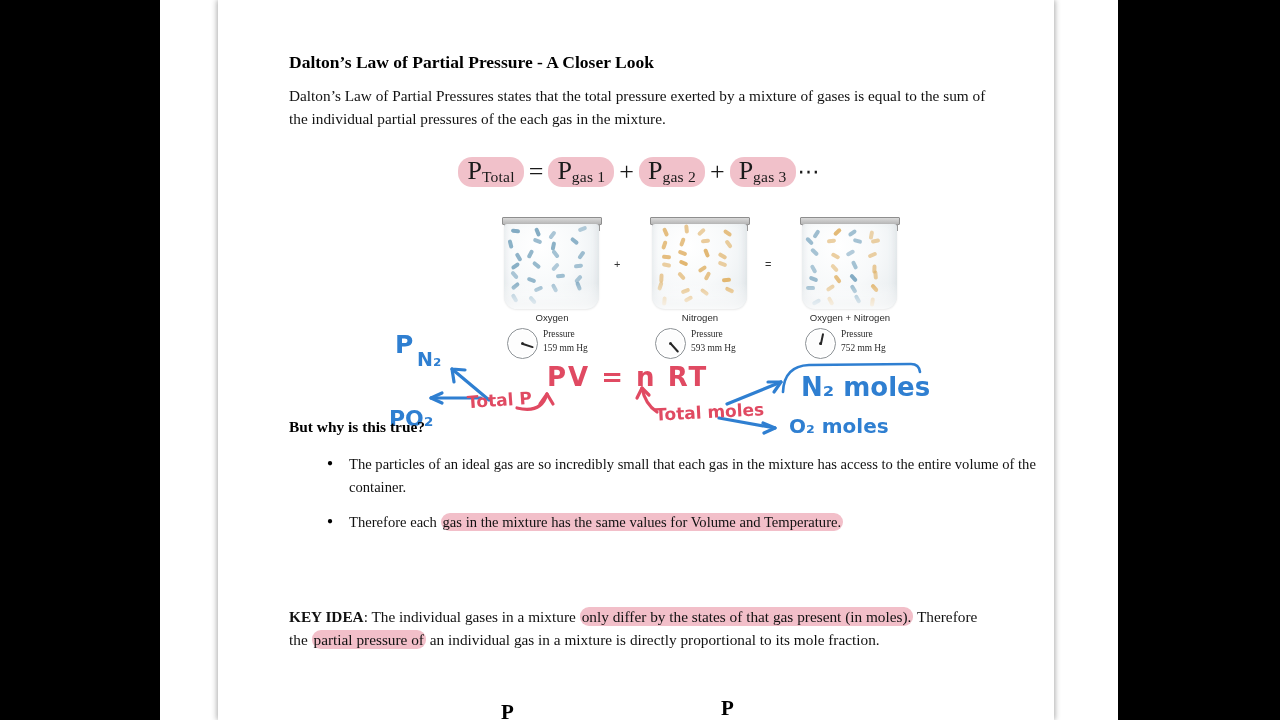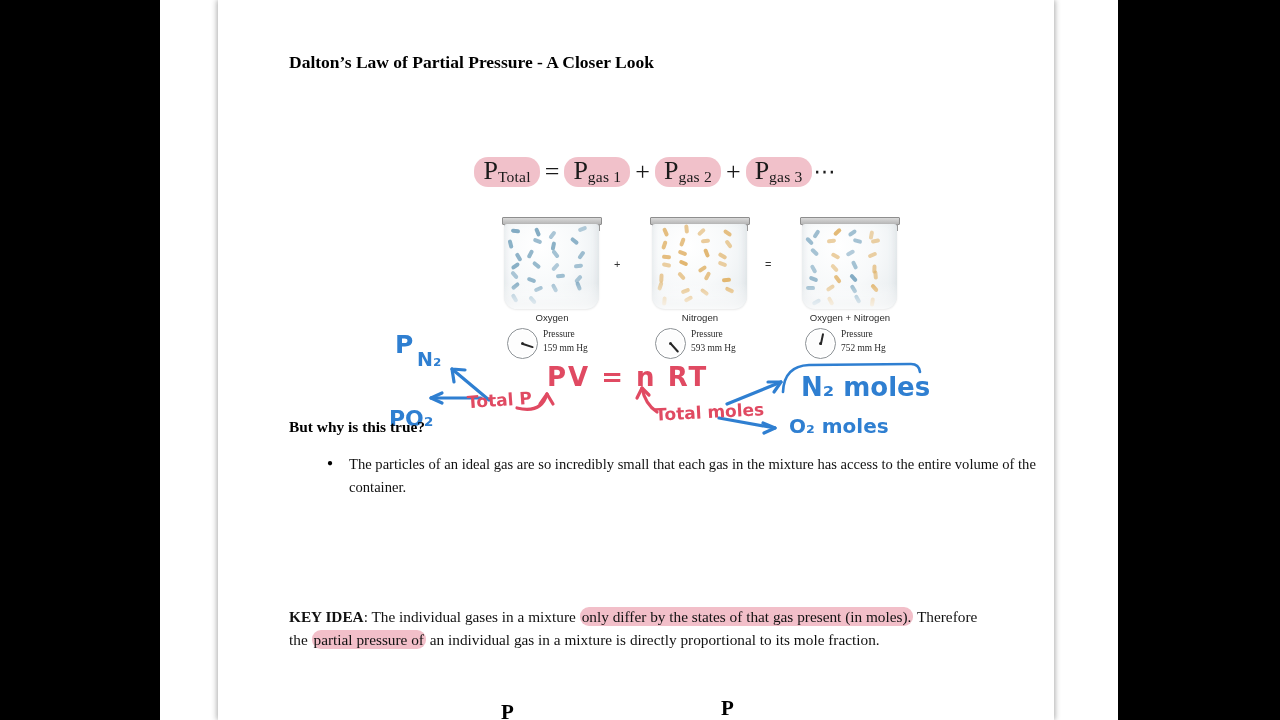--- a/index.html
+++ b/index.html
@@ -31,21 +31,21 @@
     font-size:17.5px;font-weight:bold;color:#000;letter-spacing:0px;
     font-family:"Liberation Serif", serif;
   }
   .intro{
     position:absolute;left:0;top:84px;width:697px;margin:0;
     font-size:15.3px;line-height:23px;color:#111;
   }
 
   
   .equation{
-    position:absolute;left:16px;top:148px;width:700px;height:48px;
+    position:absolute;left:0;top:148px;width:700px;height:48px;
     display:flex;align-items:center;justify-content:center;
     font-family:"Liberation Serif", serif;
   }
   .eq-term{
     position:relative;display:inline-block;padding:2px 9px 4px 9px;
     font-size:26px;color:#1a1a1a;line-height:1;white-space:nowrap;
   }
   .eq-term .hl{
     position:absolute;left:0;right:0;top:1px;bottom:1px;
     background:#f0bcc6;border-radius:14px;z-index:0;opacity:.92;
@@ -157,20 +157,21 @@
 <div class="viewport">
 
   <div class="band left"></div>
   <div class="band right"></div>
   <div class="gutter"></div>
 
   <div class="page">
     <div class="page-inner">
 
       <h1 class="doc-title">Dalton’s Law of Partial Pressure - A Closer Look</h1>
+      <p class="intro">Dalton’s Law of Partial Pressures states that the total pressure exerted by a mixture of gases is equal to the sum of the individual partial pressures of the each gas in the mixture.</p>
 
       <div class="equation">
         <span class="eq-term">
           <span class="hl"></span>
           <span class="txt"><span>P</span><sub>Total</sub></span>
         </span>
         <span class="eq-op">=</span>
         <span class="eq-term">
           <span class="hl"></span>
           <span class="txt"><span>P</span><sub>gas 1</sub></span>
@@ -368,20 +369,21 @@
         <div class="hw red" style="left:258px;top:362px;font-size:26px;letter-spacing:2px;">PV = n RT</div>
         <div class="hw red" style="left:366px;top:402px;font-size:17px;transform:rotate(-3deg);">Total moles</div>
         <div class="hw blue" style="left:512px;top:372px;font-size:26px;">N₂ moles</div>
         <div class="hw blue" style="left:500px;top:414px;font-size:20px;">O₂ moles</div>
       </div>
 
       <p class="why">But why is this true?</p>
 
       <ul class="bullets">
         <li>The particles of an ideal gas are so incredibly small that each gas in the mixture has access to the entire volume of the container.</li>
+        <li><span>Therefore each </span><mark class="hl-txt">gas in the mixture has the same values for Volume and Temperature.</mark></li>
       </ul>
 
       <p class="keyidea">
         <b>KEY IDEA</b><span>: The individual gases in a mixture </span><mark class="hl-txt">only differ by the states of that gas present (in moles).</mark><span> Therefore the </span><mark class="hl-txt">partial pressure of</mark><span> an individual gas in a mixture is directly proportional to its mole fraction.</span>
       </p>
 
       <div class="bottom-frag">
         <span class="f1">P</span>
         <span class="f2">P</span>
       </div>

